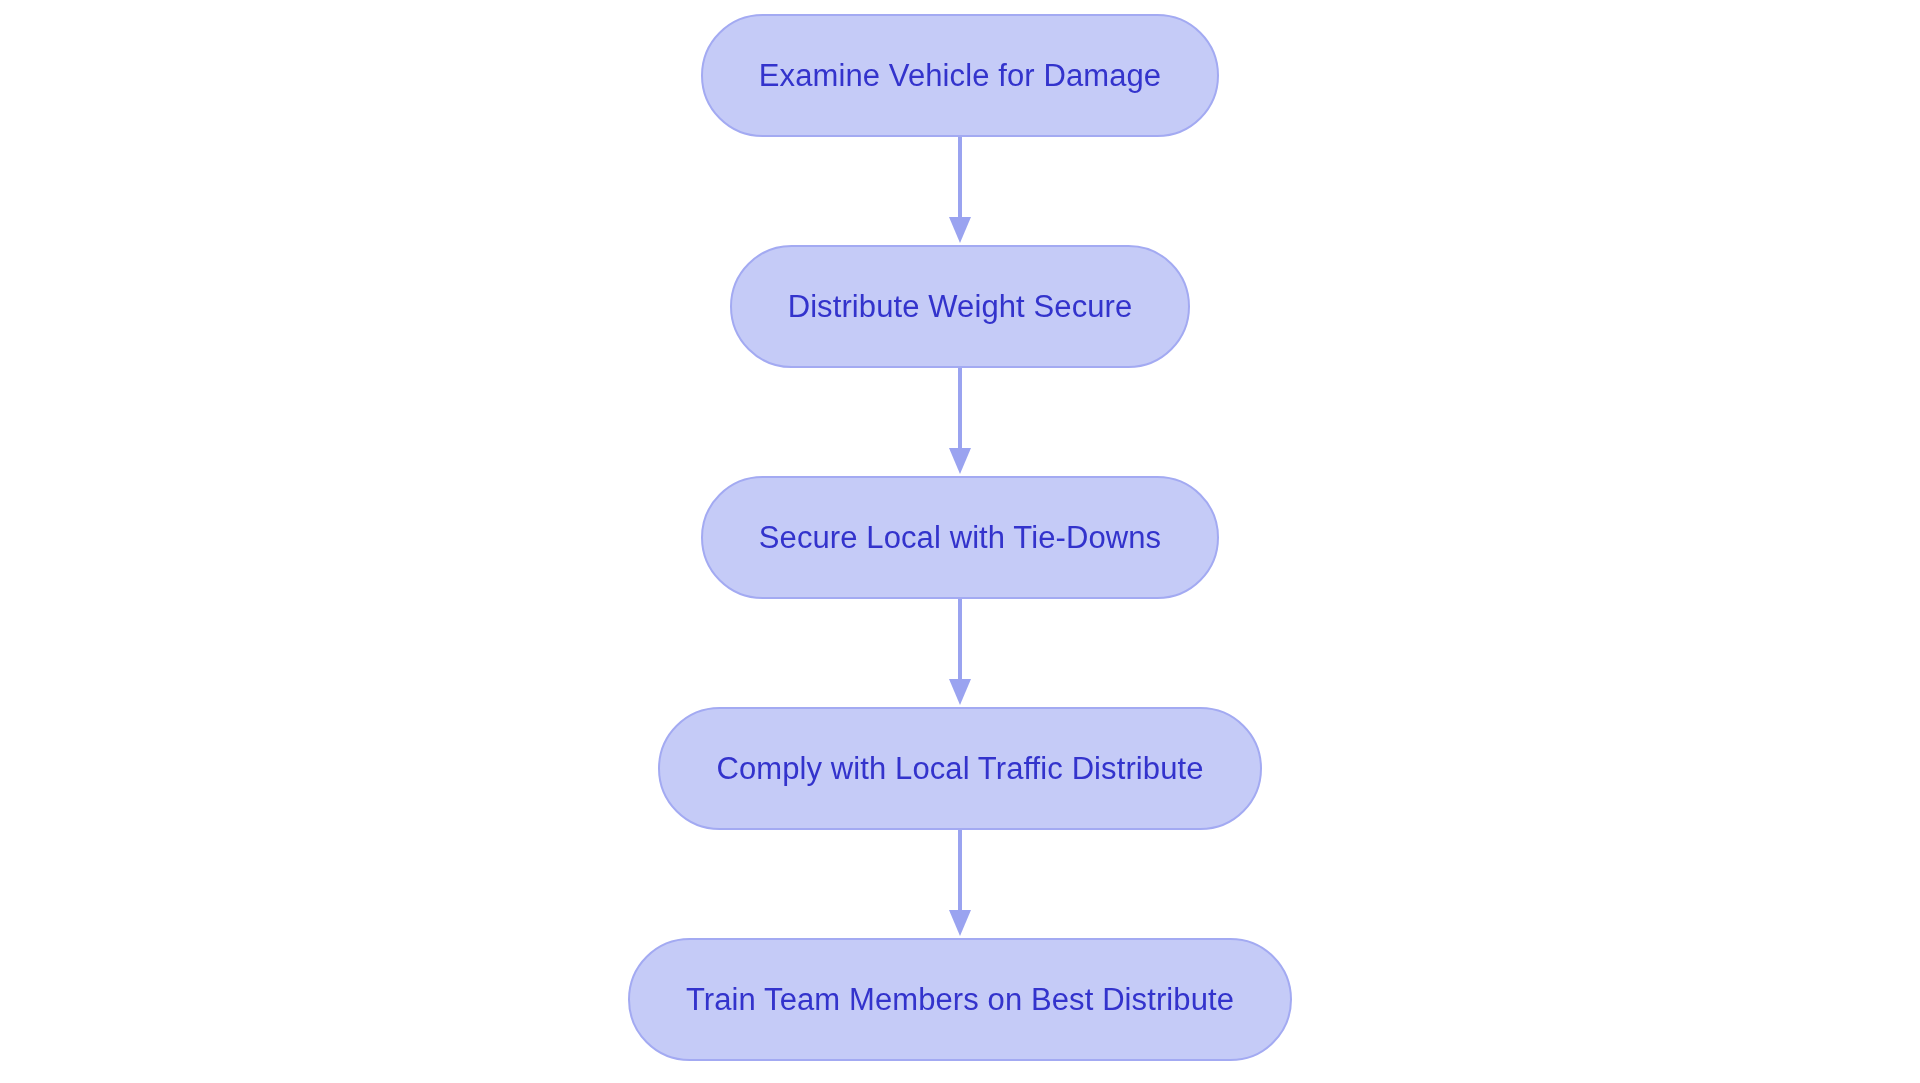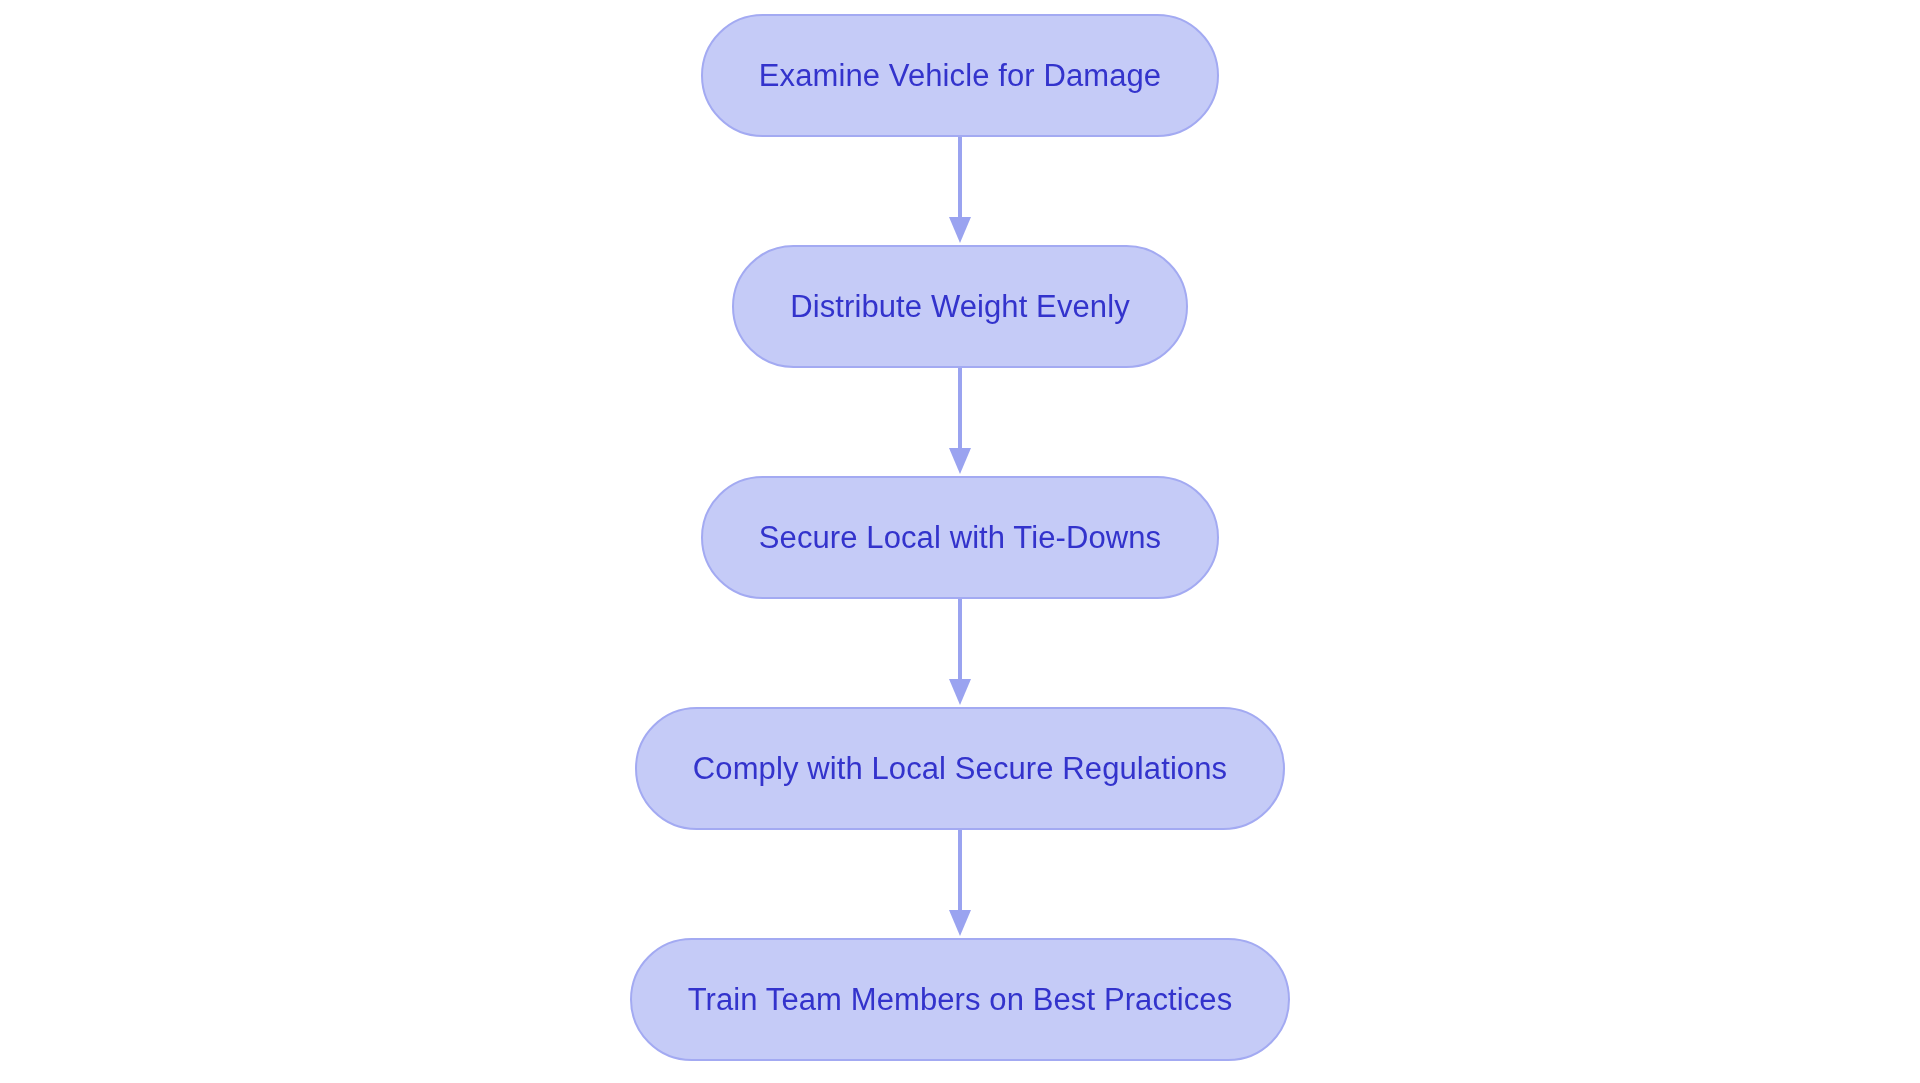--- a/index.html
+++ b/index.html
@@ -79,21 +79,21 @@
     </div>
 
     <div class="connector">
       <svg viewBox="0 0 24 108" xmlns="http://www.w3.org/2000/svg" aria-hidden="true">
         <line x1="12" y1="0" x2="12" y2="84" stroke="#9aa3f0" stroke-width="4"></line>
         <polygon points="12,106 1,80 23,80" fill="#9aa3f0"></polygon>
       </svg>
     </div>
 
     <div class="node">
-      <span class="node-label">Distribute Weight Evenly</span>
+      <span class="node-label">Distribute Weight Secure</span>
     </div>
 
     <div class="connector">
       <svg viewBox="0 0 24 108" xmlns="http://www.w3.org/2000/svg" aria-hidden="true">
         <line x1="12" y1="0" x2="12" y2="84" stroke="#9aa3f0" stroke-width="4"></line>
         <polygon points="12,106 1,80 23,80" fill="#9aa3f0"></polygon>
       </svg>
     </div>
 
     <div class="node">
@@ -101,28 +101,28 @@
     </div>
 
     <div class="connector">
       <svg viewBox="0 0 24 108" xmlns="http://www.w3.org/2000/svg" aria-hidden="true">
         <line x1="12" y1="0" x2="12" y2="84" stroke="#9aa3f0" stroke-width="4"></line>
         <polygon points="12,106 1,80 23,80" fill="#9aa3f0"></polygon>
       </svg>
     </div>
 
     <div class="node">
-      <span class="node-label">Comply with Local Secure Regulations</span>
+      <span class="node-label">Comply with Local Traffic Distribute</span>
     </div>
 
     <div class="connector">
       <svg viewBox="0 0 24 108" xmlns="http://www.w3.org/2000/svg" aria-hidden="true">
         <line x1="12" y1="0" x2="12" y2="84" stroke="#9aa3f0" stroke-width="4"></line>
         <polygon points="12,106 1,80 23,80" fill="#9aa3f0"></polygon>
       </svg>
     </div>
 
     <div class="node">
-      <span class="node-label">Train Team Members on Best Practices</span>
+      <span class="node-label">Train Team Members on Best Distribute</span>
     </div>
 
   </div>
 </div>
 
 </body></html>

